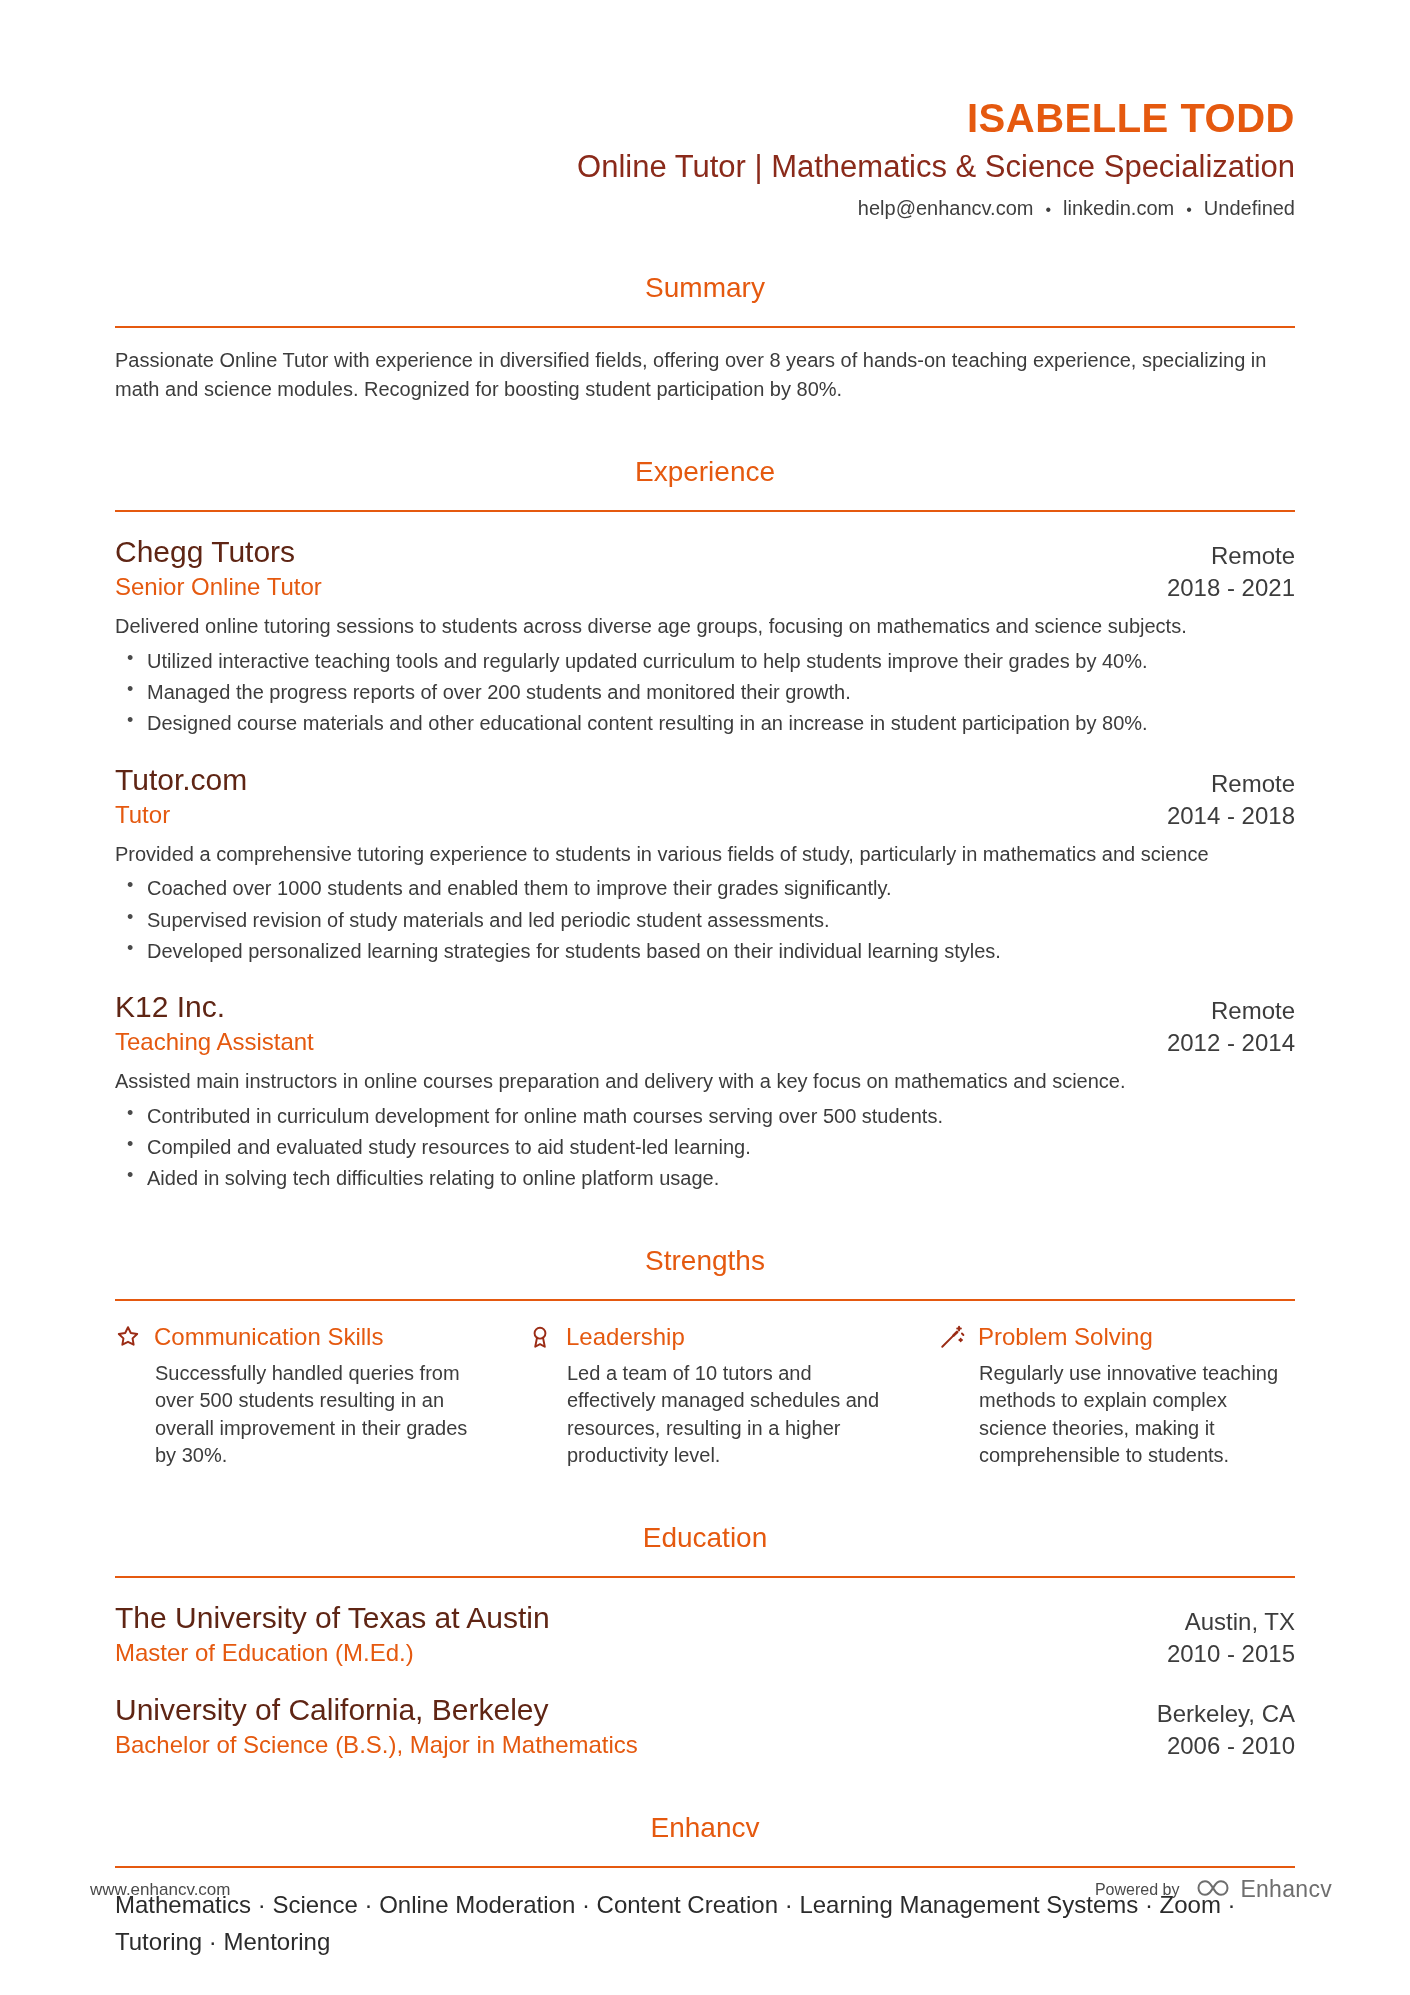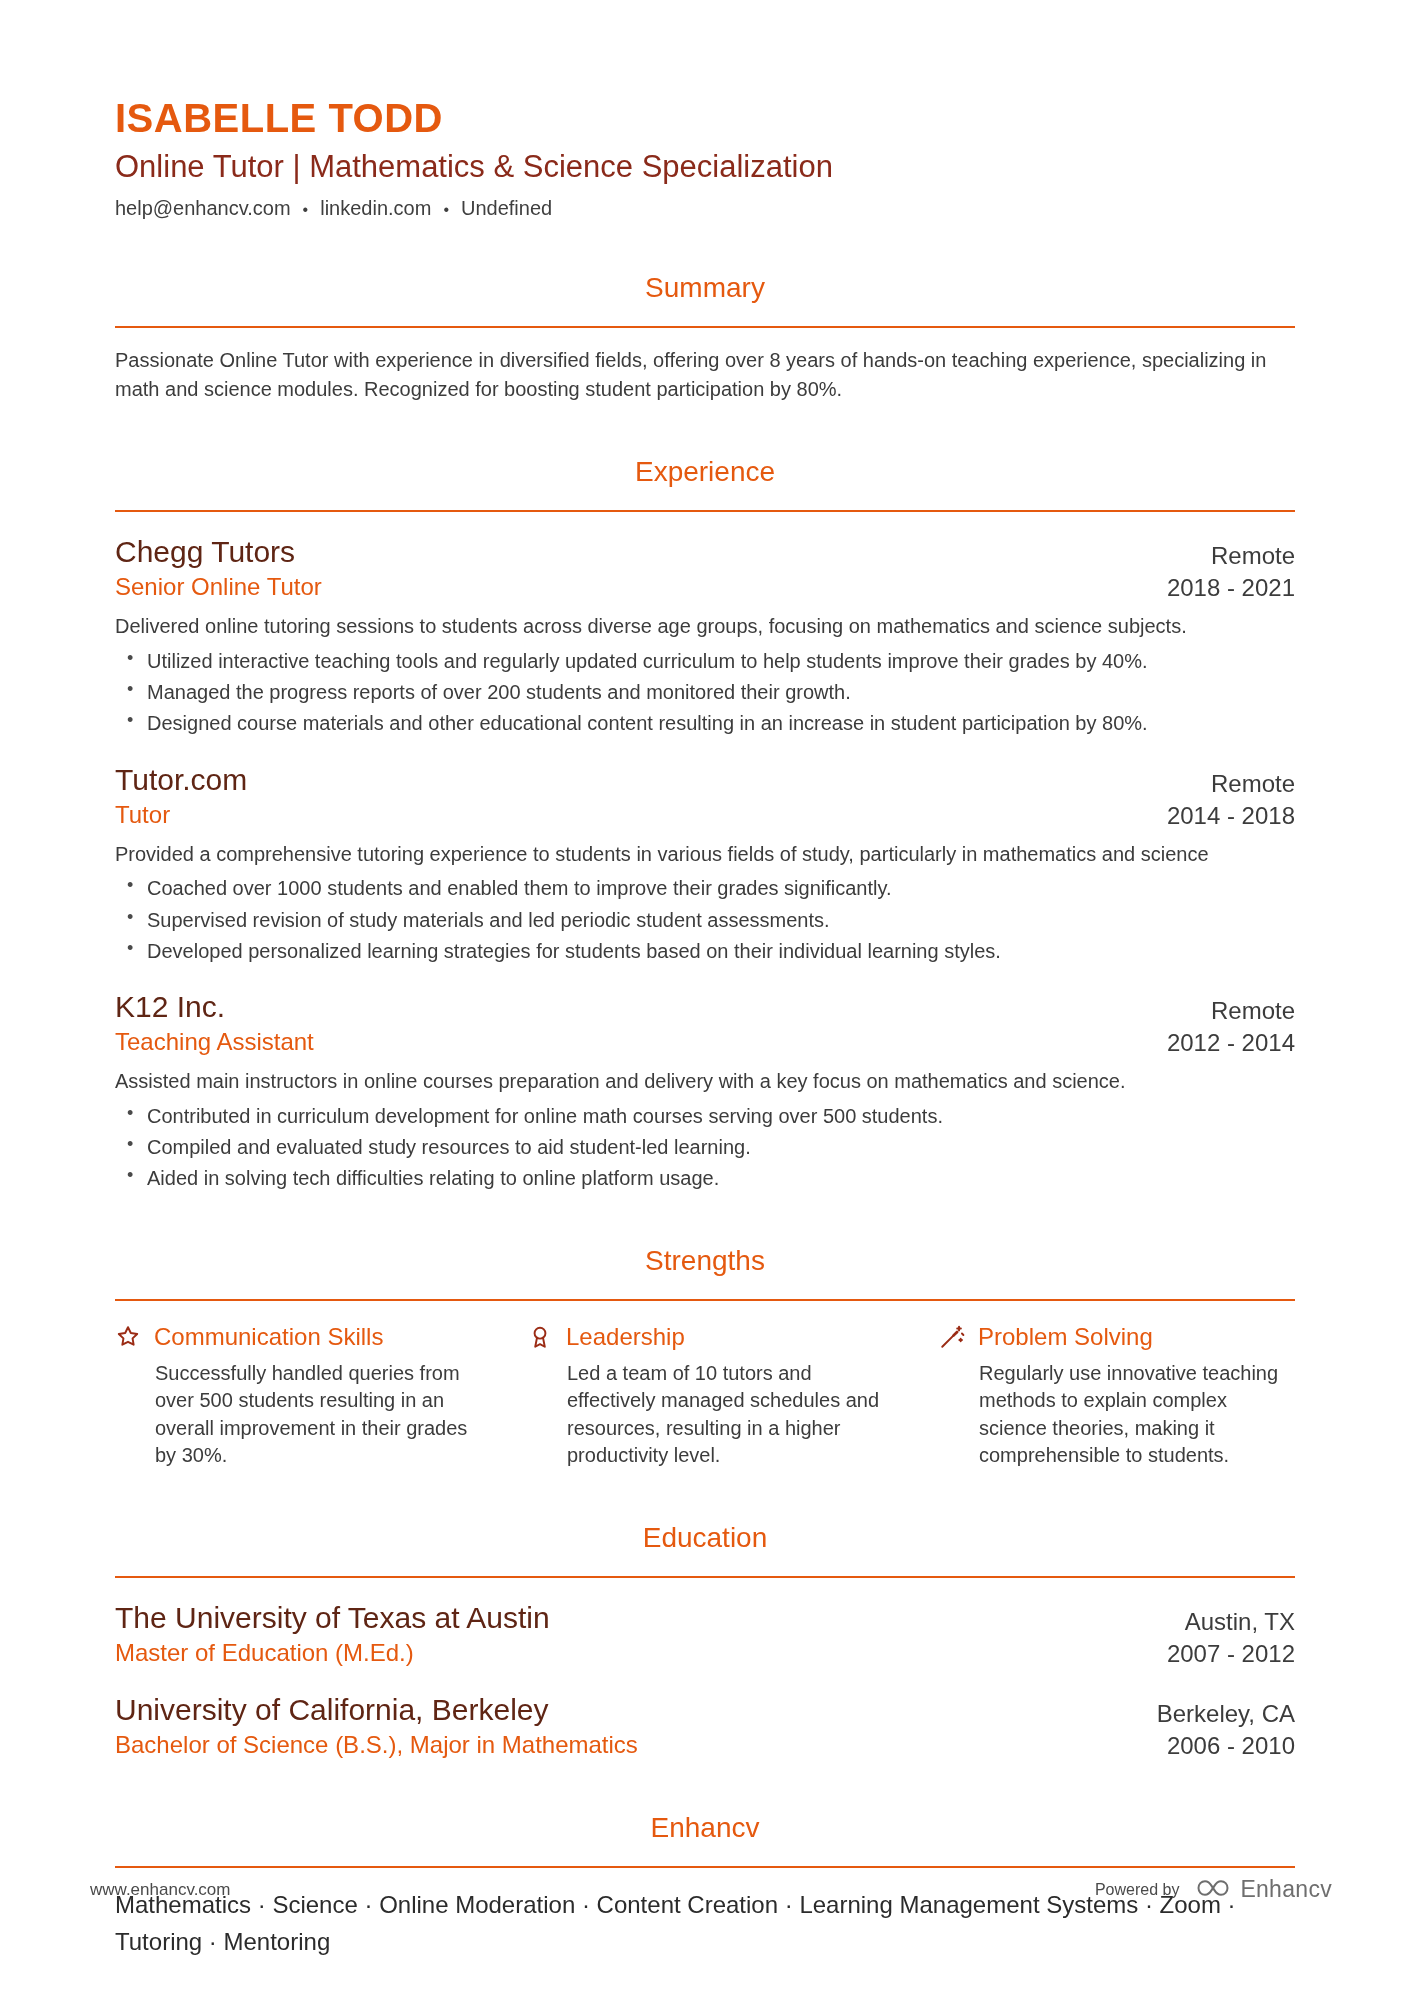--- a/index.html
+++ b/index.html
@@ -12,21 +12,21 @@
   .page {
     position: relative;
     width: 1410px;
     height: 1995px;
     box-sizing: border-box;
     padding: 96px 115px 0 115px;
     background: #ffffff;
     overflow: hidden;
   }
   
-  .resume-header { text-align: left; }
+  .resume-header { text-align: right; }
   .name {
     margin: 0;
     font-size: 40px;
     font-weight: bold;
     letter-spacing: 0.5px;
     color: #E5590F;
     line-height: 1.1;
   }
   .headline {
     margin: 8px 0 0 0;
@@ -322,21 +322,21 @@
   <section>
     <h2 class="section-head">Education</h2>
 
     <article class="school">
       <div class="row">
         <h3 class="school-name">The University of Texas at Austin</h3>
         <span class="meta">Austin, TX</span>
       </div>
       <div class="row sub">
         <span class="degree">Master of Education (M.Ed.)</span>
-        <span class="meta">2007 - 2012</span>
+        <span class="meta">2010 - 2015</span>
       </div>
     </article>
 
     <article class="school">
       <div class="row">
         <h3 class="school-name">University of California, Berkeley</h3>
         <span class="meta">Berkeley, CA</span>
       </div>
       <div class="row sub">
         <span class="degree">Bachelor of Science (B.S.), Major in Mathematics</span>

